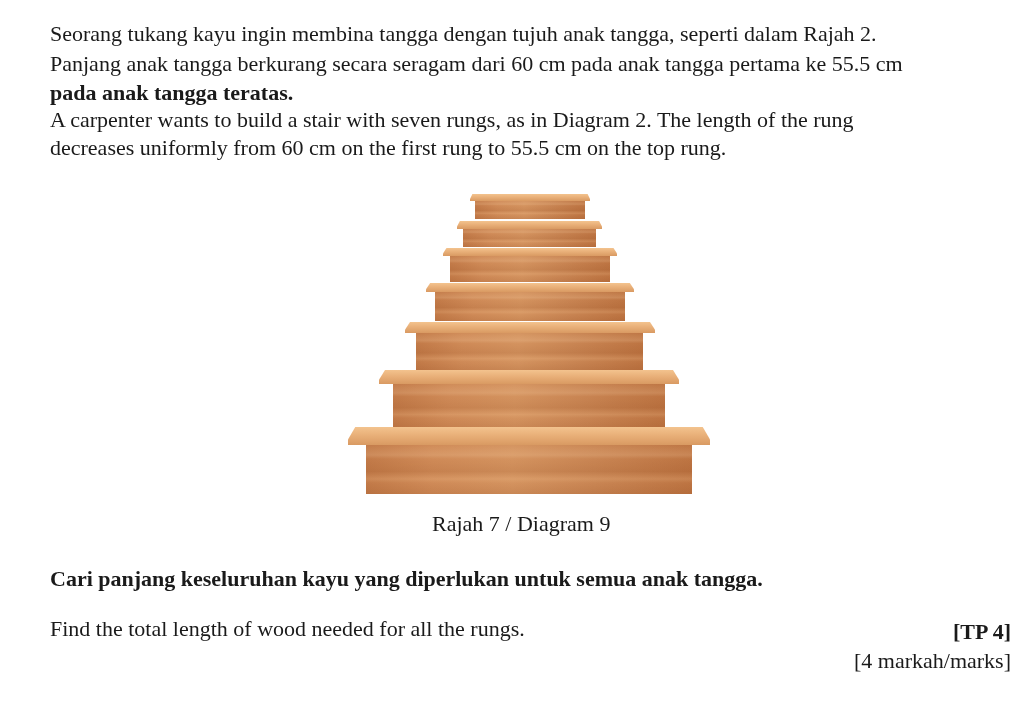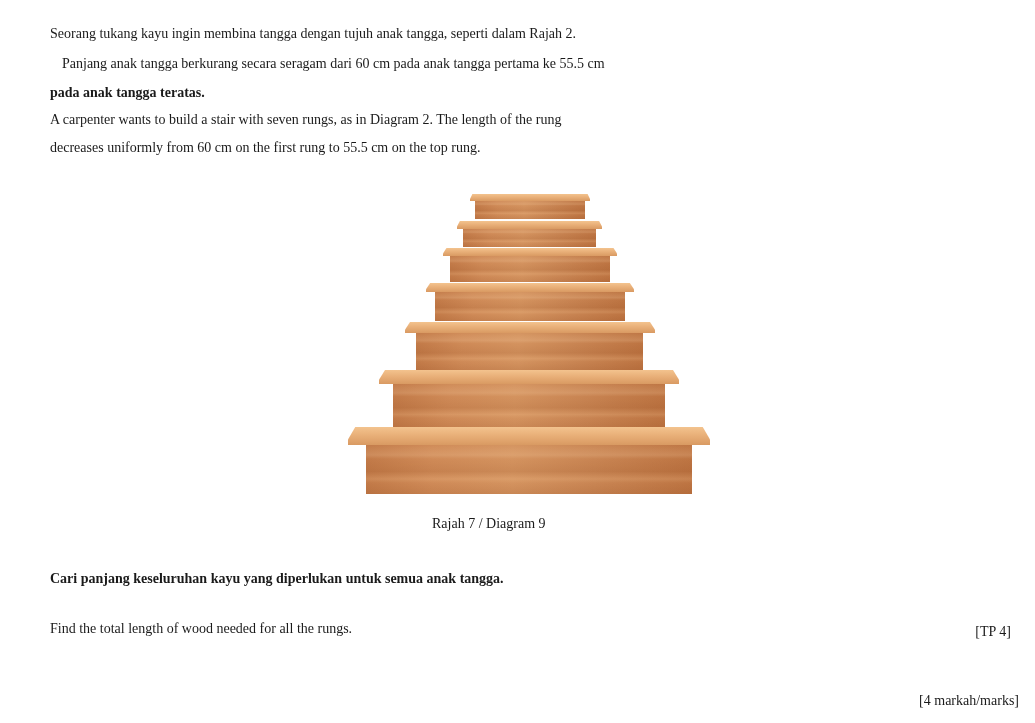--- a/index.html
+++ b/index.html
@@ -10,21 +10,21 @@
     body {
       width: 1035px;
       height: 723px;
       position: relative;
       overflow: hidden;
       font-family: "Liberation Serif", "DejaVu Serif", serif;
       color: #1a1a1a;
     }
     .line {
       position: absolute;
-      font-size: 14px;
+      font-size: 22px;
       line-height: 24px;
       white-space: nowrap;
     }
     .it { }
     .stair {
       position: absolute;
       left: 0;
       top: 0;
       width: 1035px;
       height: 723px;
@@ -40,21 +40,21 @@
       background:
         linear-gradient(180deg, rgba(255,255,255,0.0) 0%, rgba(255,220,180,0.18) 22%, rgba(0,0,0,0) 30%, rgba(120,50,10,0.10) 55%, rgba(255,210,160,0.16) 70%, rgba(0,0,0,0) 78%, rgba(120,50,10,0.12) 100%),
         linear-gradient(90deg, #c27a48 0%, #cf8a57 20%, #d4935f 45%, #c98553 70%, #bd7442 100%);
     }
   </style>
 </head>
 <body>
 
 <div>
   <div class="line" style="left:50px; top:22px;">Seorang tukang kayu ingin membina tangga dengan tujuh anak tangga, seperti dalam Rajah 2.</div>
-  <div class="line" style="left:62px; top:52px;">Panjang anak tangga berkurang secara seragam dari 60 cm pada anak tangga pertama ke 55.5 cm</div>
+  <div class="line" style="left:50px; top:52px;">Panjang anak tangga berkurang secara seragam dari 60 cm pada anak tangga pertama ke 55.5 cm</div>
   <div class="line" style="left:50px; top:81px;font-weight:bold;">pada anak tangga teratas.</div>
   <div class="line it" style="left:50px; top:108px;">A carpenter wants to build a stair with seven rungs, as in Diagram 2. The length of the rung</div>
   <div class="line it" style="left:50px; top:136px;">decreases uniformly from 60 cm on the first rung to 55.5 cm on the top rung.</div>
 </div>
 
 <div class="stair">
 
   <div class="riser" style="left:475px; top:200px; width:110px; height:19px;"></div>
   <div class="tread" style="left:470px; top:194px; width:120px; height:7px;"></div>
 
@@ -77,16 +77,16 @@
   <div class="tread" style="left:348px; top:427px; width:362px; height:18px;"></div>
 </div>
 
 <div class="line" style="left:432px; top:512px;">
   <span>Rajah 7 / </span><span class="it">Diagram 9</span>
 </div>
 
 <div class="line" style="left:50px; top:567px;font-weight:bold;">Cari panjang keseluruhan kayu yang diperlukan untuk semua anak tangga.</div>
 <div class="line it" style="left:50px; top:593px;margin-top:24px;">Find the total length of wood needed for all the rungs.</div>
 
-<div class="line" style="right:24px; top:620px; text-align:left;">[TP 4]</div>
-<div class="line" style="right:16px; top:649px; text-align:center;margin-top:40px;">
+<div class="line" style="right:24px; top:620px; text-align:left;font-weight:bold;">[TP 4]</div>
+<div class="line" style="right:24px; top:649px; text-align:center;">
   <span>[4 markah/</span><span class="it">marks</span><span>]</span>
 </div>
 
 </body></html>

